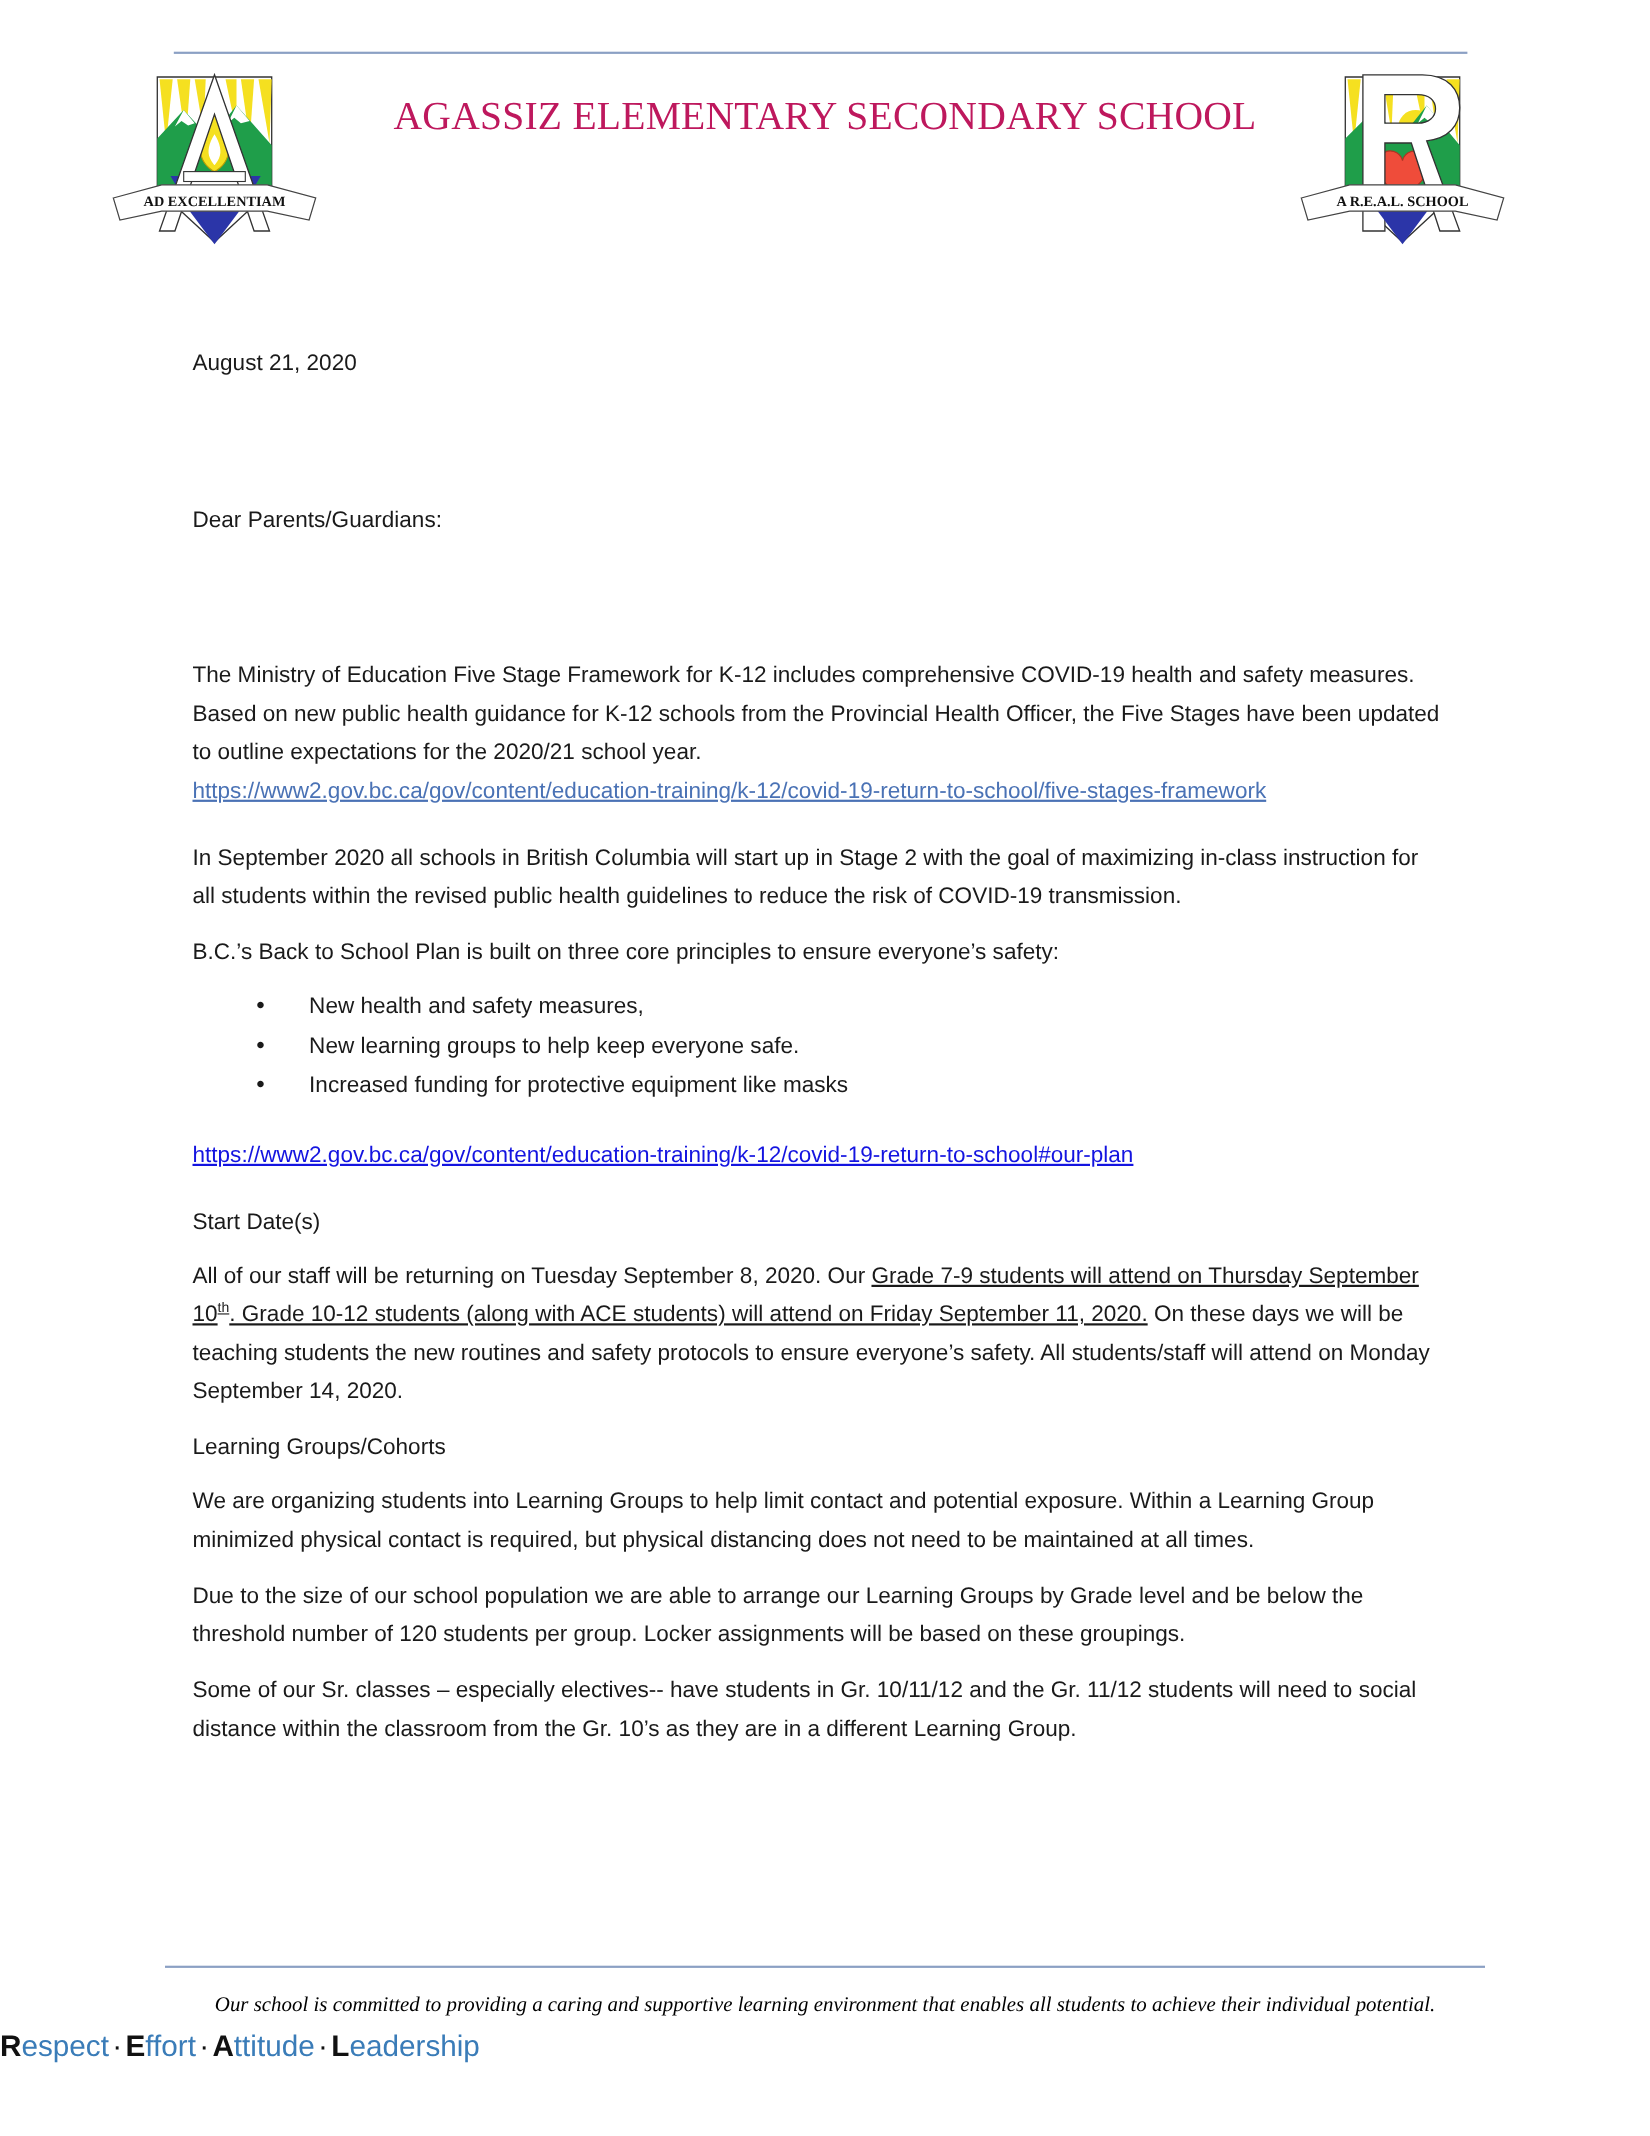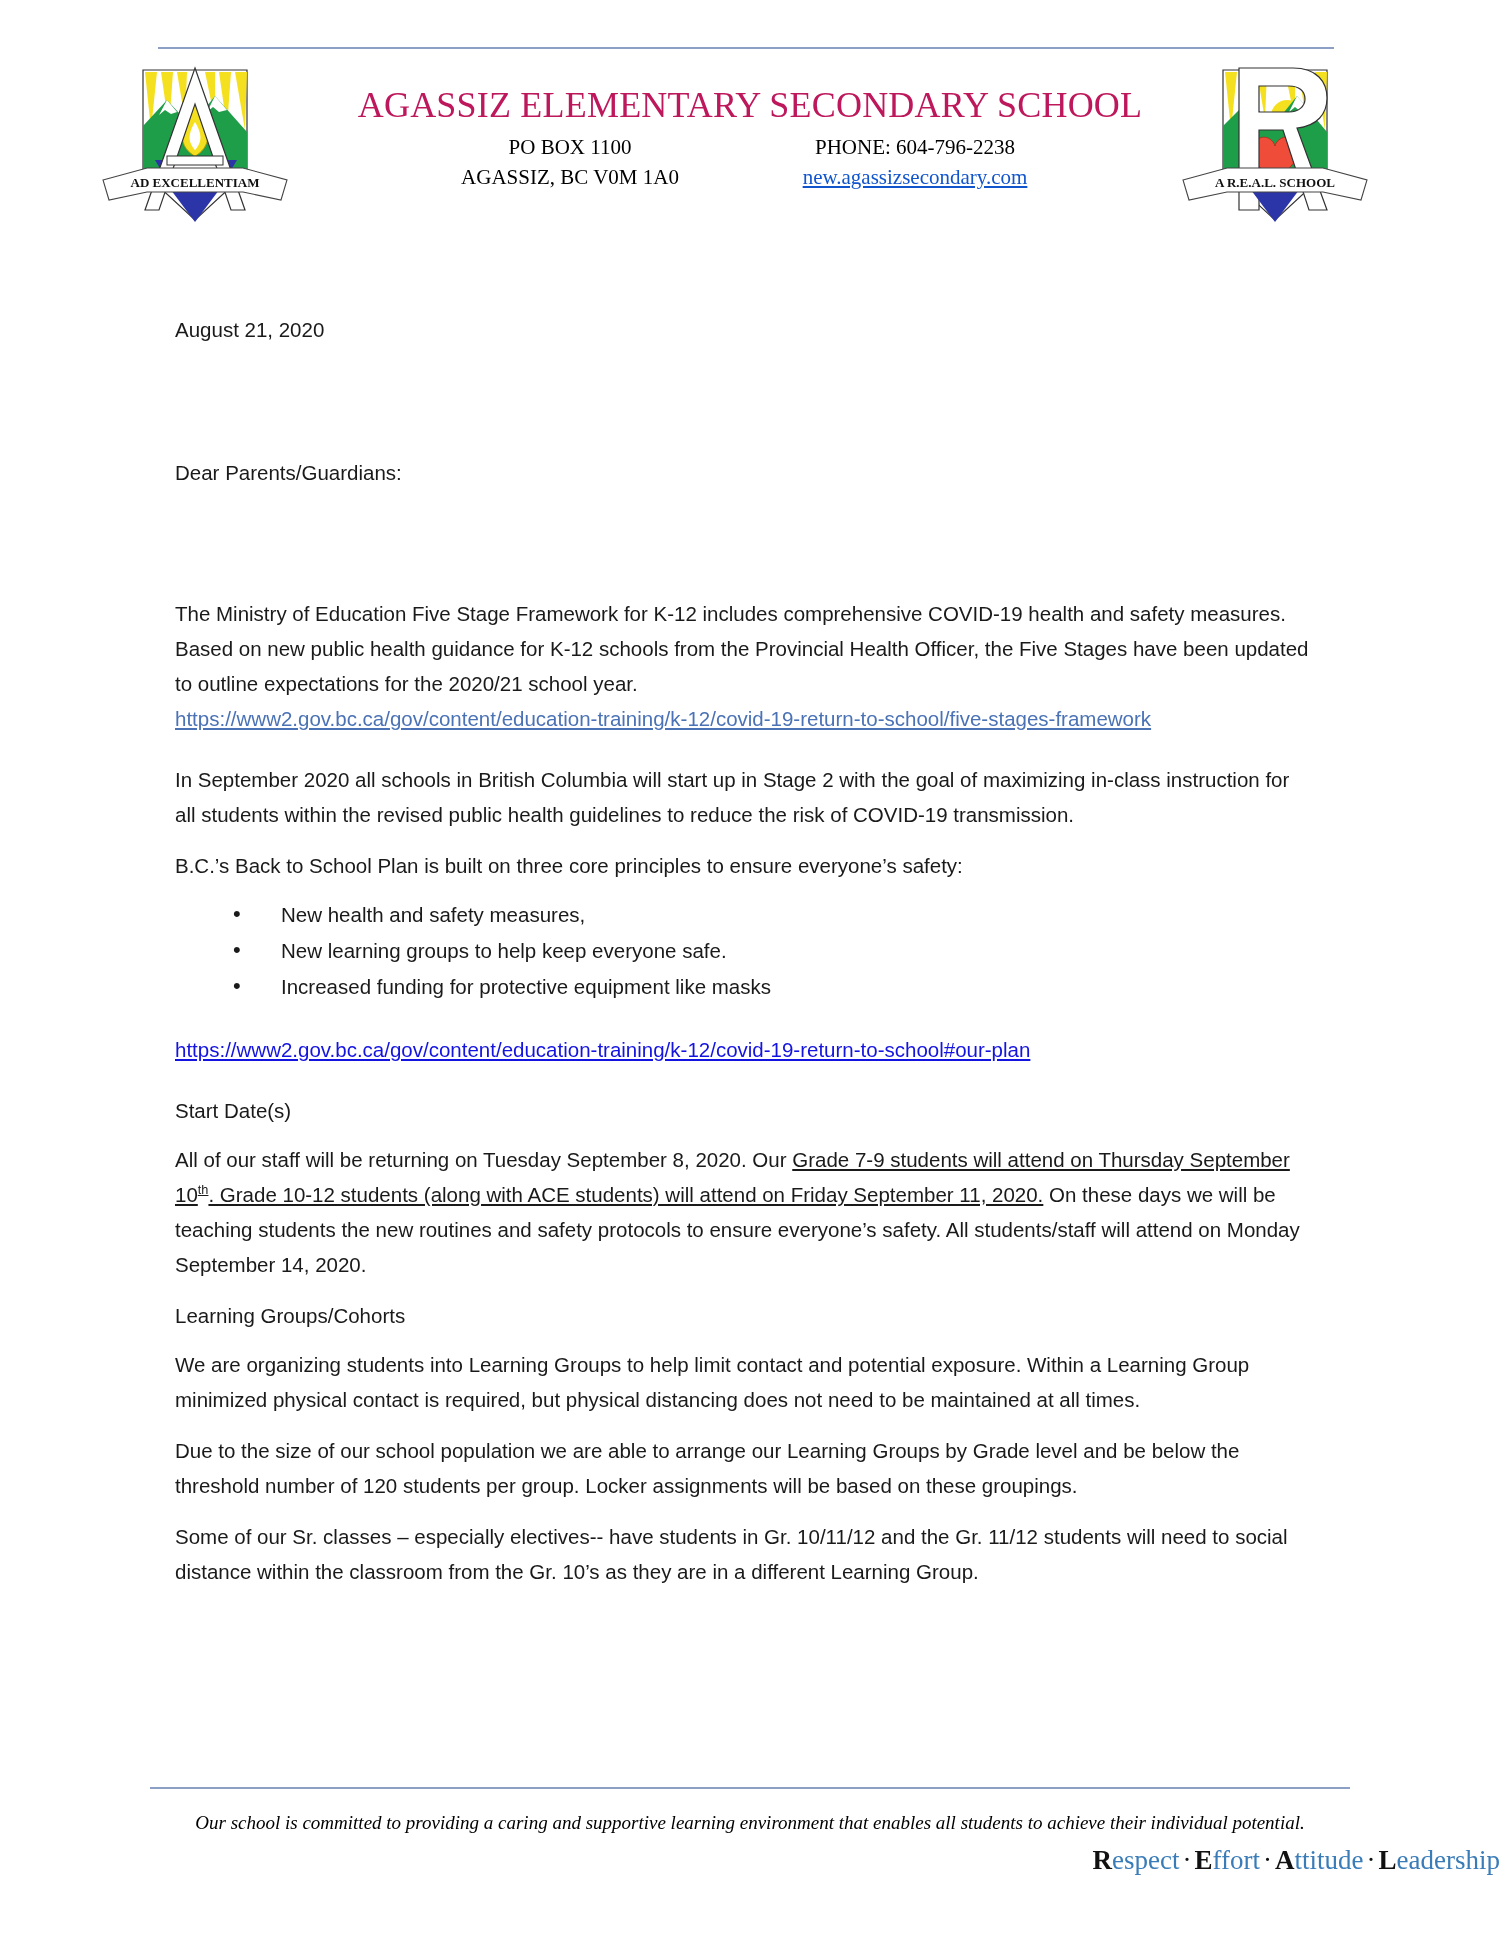--- a/index.html
+++ b/index.html
@@ -163,22 +163,22 @@
     font-family: "Liberation Serif", serif;
     font-style: italic;
     font-size: 19px;
     color: #000;
   }
   .footer-values {
     position: absolute;
     left: 0;
     top: 1845px;
     width: 1500px;
-    text-align: right;
-    font-family: Liberation Serif, serif;
+    text-align: left;
+    font-family: Liberation Sans, sans-serif;
     font-size: 27px;
     color: #3a7cb8;
   }
   .footer-values .cap {
     color: #111111;
     font-weight: bold;
   }
   .footer-values .sep {
     color: #111111;
     padding: 0 3px;
@@ -223,32 +223,20 @@
 
         <path d="M70 122 H130 L100 162 Z" fill="#2b35a8"></path>
 
         <path d="M8 120 L52 108 L148 108 L192 120 L186 140 L148 132 L52 132 L14 140 Z" fill="#ffffff" stroke="#444" stroke-width="1.1"></path>
         <text x="100" y="127" text-anchor="middle" font-family="Liberation Serif, serif" font-size="13" font-weight="bold" fill="#111">AD EXCELLENTIAM</text>
       </svg>
     </div>
 
     <div class="school-title">AGASSIZ ELEMENTARY SECONDARY SCHOOL</div>
 
-    <div class="contact-grid">
-      <div class="contact-row">
-        <div class="contact-col-left">PO BOX 1100</div>
-        <div class="contact-col-right">PHONE: 604-796-2238</div>
-      </div>
-      <div class="contact-row">
-        <div class="contact-col-left">AGASSIZ, BC V0M 1A0</div>
-        <div class="contact-col-right">
-          <a class="contact-link" href="#">new.agassizsecondary.com</a>
-        </div>
-      </div>
-    </div>
 
     <div class="logo logo-right">
       <svg viewBox="0 0 200 170" xmlns="http://www.w3.org/2000/svg">
         <path d="M48 10 H152 V112 L100 160 L48 112 Z" fill="#ffffff" stroke="#333" stroke-width="1.2"></path>
         <g fill="#f5e020">
           <polygon points="50,12 62,12 56,70"></polygon>
           <polygon points="66,12 78,12 74,68"></polygon>
           <polygon points="82,12 92,12 90,60"></polygon>
           <polygon points="110,12 120,12 120,60"></polygon>
           <polygon points="124,12 136,12 132,68"></polygon>

